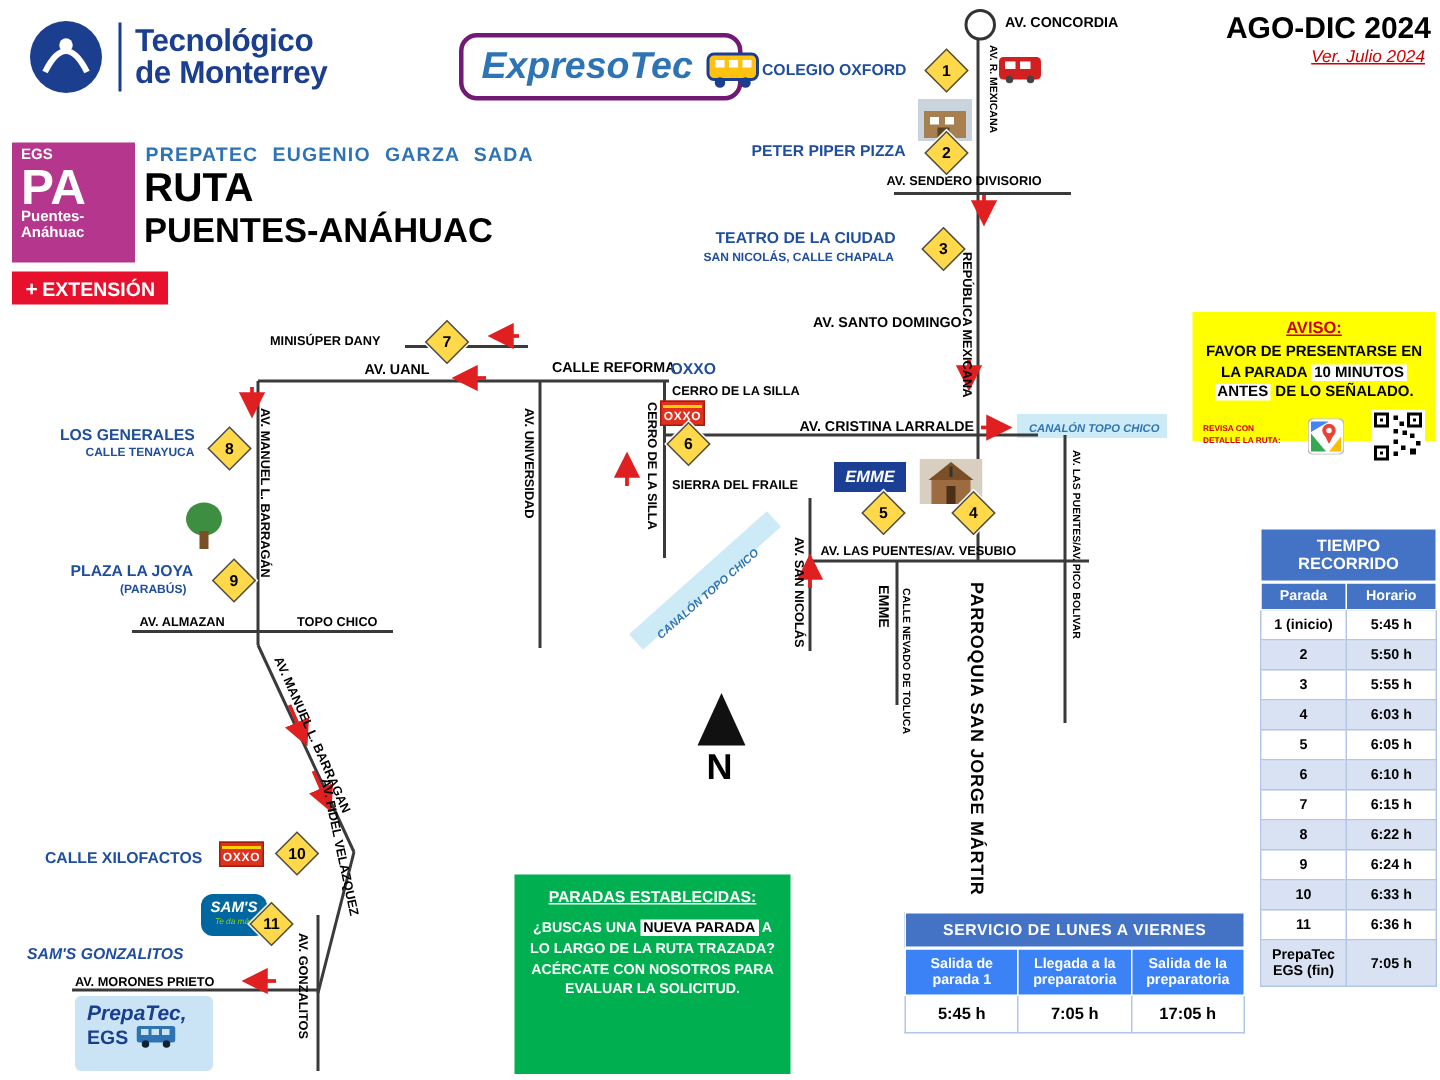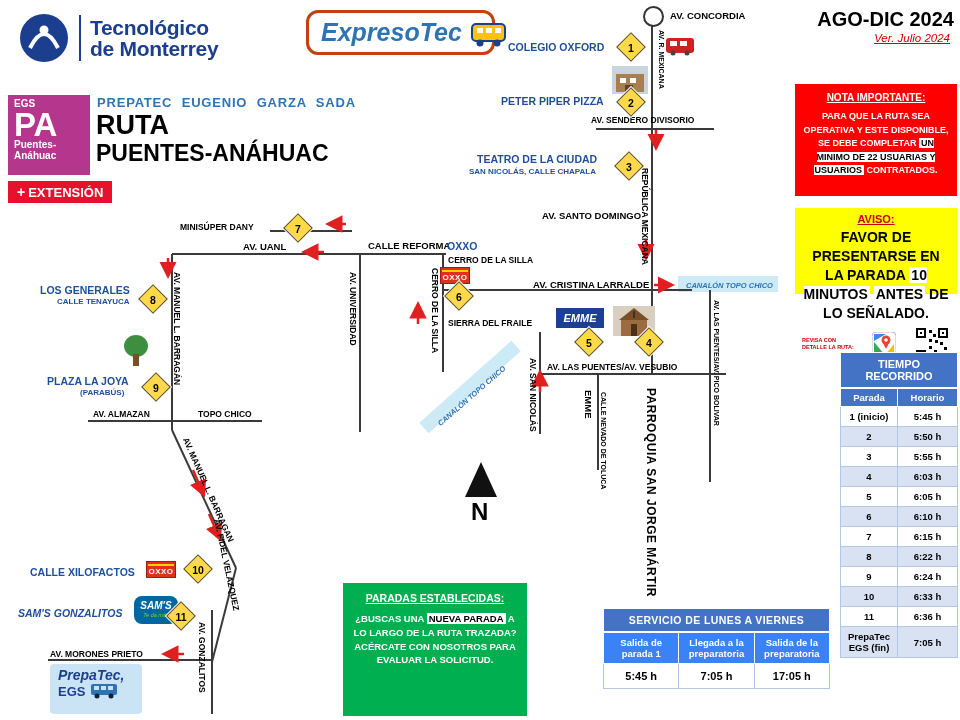--- a/index.html
+++ b/index.html
@@ -2,21 +2,21 @@
 <html><head>
 <meta charset="utf-8">
 <style>
   html,body{margin:0;padding:0;background:#fff;}
   .page{position:relative;width:960px;height:720px;overflow:hidden;font-family:"Liberation Sans",sans-serif;background:#fff;}
 
   
   .teclogo{position:absolute;left:18px;top:12px;display:flex;align-items:center;gap:9px;z-index:6;}
   .teclogo .bar{width:2px;height:46px;background:#1B3E8F;}
   .tectext{color:#1B3E8F;font-weight:bold;font-size:21px;line-height:1.02;letter-spacing:-0.3px;}
-  .expresotec{position:absolute;left:306px;top:10px;z-index:6;border:3px solid #c2410c;border-radius:12px;padding:5px 30px 5px 12px;color:#2E74B5;font-size:25px;font-weight:bold;font-style:italic;background:#fff;}
+  .expresotec{position:absolute;left:306px;top:22px;z-index:6;border:3px solid #701a75;border-radius:12px;padding:5px 30px 5px 12px;color:#2E74B5;font-size:25px;font-weight:bold;font-style:italic;background:#fff;}
   .expresotec .tec{font-style:italic;}
   .exp-bus{position:absolute;right:-16px;top:8px;}
   .termwrap{position:absolute;left:760px;top:8px;width:194px;text-align:right;z-index:6;}
   .term{font-size:20px;font-weight:800;color:#000;}
   .version{font-size:11.5px;font-style:italic;color:#CC0000;text-decoration:underline;margin-top:1px;padding-right:4px;}
 
   
   .badge{position:absolute;left:8px;top:95px;width:82px;height:80px;background:#B5368D;color:#fff;z-index:6;padding:3px 6px;box-sizing:border-box;}
   .badge .egs{font-size:10px;font-weight:bold;}
   .badge .pa{font-size:33px;font-weight:800;line-height:0.95;}
@@ -56,21 +56,21 @@
   .samslogo .s2{color:#8FD400;font-size:5.5px;font-style:italic;margin-top:2px;}
 
   
   .nota{position:absolute;left:795px;top:84px;width:162px;height:112px;background:#FF0000;color:#fff;text-align:center;padding:8px 8px;box-sizing:border-box;z-index:5;}
   .nota-title{font-size:10px;font-weight:800;text-decoration:underline;margin-bottom:7px;}
   .nota-body{font-size:9px;font-weight:bold;line-height:1.5;}
   .nota-body .hl{background:#fff;color:#000;padding:0 2px;}
 
   .aviso{position:absolute;left:795px;top:208px;width:162px;height:86px;background:#FFFF00;color:#000;text-align:center;padding:5px 7px;box-sizing:border-box;z-index:5;}
   .aviso-title{font-size:11px;font-weight:800;color:#CC0000;text-decoration:underline;margin-bottom:3px;}
-  .aviso-body{font-size:14px;font-weight:bold;line-height:1.35;}
+  .aviso-body{font-size:10px;font-weight:bold;line-height:1.35;}
   .aviso-body .hl{background:#fff;padding:0 2px;}
   .aviso-footer{display:flex;align-items:center;justify-content:space-between;margin-top:4px;gap:3px;}
   .revisa{font-size:5.5px;color:#CC0000;font-weight:bold;text-align:left;width:52px;line-height:1.3;}
 
   .tiempo{position:absolute;left:840px;top:352px;width:118px;z-index:5;}
   .tiempo-header{background:#4472C4;color:#fff;font-weight:800;font-size:11px;text-align:center;padding:5px 4px;border:1px solid #fff;}
   .tiempo table{border-collapse:collapse;width:100%;}
   .tiempo th{background:#4472C4;color:#fff;font-size:9.5px;padding:3px 2px;border:1px solid #fff;}
   .tiempo td{font-size:9.5px;font-weight:bold;text-align:center;padding:4px 2px;border:1px solid #B4C6E7;color:#000;background:#fff;}
   .tiempo tbody tr:nth-child(even) td{background:#D9E2F3;}
@@ -232,21 +232,21 @@
       <div class="lbl street small" style="left: 358px; top: 272px; transform: rotate(90deg); transform-origin: left top;">AV. UNIVERSIDAD</div>
       <div class="lbl street small" style="left: 440px; top: 268px; transform: rotate(90deg); transform-origin: left top;">CERRO DE LA SILLA</div>
       <div class="lbl canalontext" style="left: 436px; top: 421px; transform: rotate(-41deg); transform-origin: left top;">CANALÓN TOPO CHICO</div>
       <div class="lbl street small" style="left: 538px; top: 358px; transform: rotate(90deg); transform-origin: left top;">AV. SAN NICOLÁS</div>
       <div class="lbl street" style="left: 594px; top: 390px; transform: rotate(90deg); transform-origin: left top;">EMME</div>
       <div class="lbl street xtiny" style="left: 607px; top: 392px; transform: rotate(90deg); transform-origin: left top;">CALLE NEVADO DE TOLUCA</div>
       <div class="lbl street big" style="left: 658px; top: 388px; transform: rotate(90deg); transform-origin: left top;">PARROQUIA SAN JORGE MÁRTIR</div>
       <div class="lbl street xtiny" style="left: 720px; top: 300px; transform: rotate(90deg); transform-origin: left top;">AV. LAS PUENTES/AV. PICO BOLIVAR</div>
       <div class="lbl street small" style="left: 222px; top: 518px; transform: rotate(78deg); transform-origin: left top;">AV. FIDEL VELAZQUEZ</div>
       <div class="lbl poi" style="left: 30px; top: 566px;">CALLE XILOFACTOS</div>
-      <div class="lbl poi italic" style="left: 18px; top: 607px;">SAM'S GONZALITOS</div>
+      <div class="lbl poi italic" style="left: 18px; top: 630px;">SAM'S GONZALITOS</div>
       <div class="lbl street small" style="left: 207px; top: 622px; transform: rotate(90deg); transform-origin: left top;">AV. GONZALITOS</div>
       <div class="lbl street small" style="left: 50px; top: 649px;">AV. MORONES PRIETO</div>
       <div class="lbl compassn" style="left: 471px; top: 498px;">N</div>
       <div class="stop" style="left: 631px; top: 47px;">
         <span>1</span>
       </div>
       <div class="stop" style="left: 631px; top: 102px;">
         <span>2</span>
       </div>
       <div class="stop" style="left: 629px; top: 166px;">
@@ -314,24 +314,20 @@
     <div class="bn">Puentes-</div>
     <div class="bn">Anáhuac</div>
   </div>
   <div class="school">PREPATEC EUGENIO GARZA SADA</div>
   <div class="ruta1">RUTA</div>
   <div class="ruta2">PUENTES-ANÁHUAC</div>
   <div class="extension">
     <span class="plus">+</span><span>EXTENSIÓN</span>
   </div>
 
-  <div class="nota">
-    <div class="nota-title">NOTA IMPORTANTE:</div>
-    <div class="nota-body"><span>PARA QUE LA RUTA SEA OPERATIVA Y ESTE DISPONIBLE, SE DEBE COMPLETAR </span><span class="hl">UN MINIMO DE 22 USUARIAS Y USUARIOS</span><span> CONTRATADOS.</span></div>
-  </div>
 
   <div class="aviso">
     <div class="aviso-title">AVISO:</div>
     <div class="aviso-body"><span>FAVOR DE PRESENTARSE EN LA PARADA </span><span class="hl">10 MINUTOS</span><span> </span><span class="hl">ANTES</span><span> DE LO SEÑALADO.</span></div>
     <div class="aviso-footer">
       <div class="revisa">REVISA CON DETALLE LA RUTA:</div>
       <svg width="24" height="24">
         <rect width="24" height="24" rx="4" fill="#fff" stroke="#bbb"></rect>
         <polygon points="2,22 2,10 12,22" fill="#34A853"></polygon>
         <polygon points="22,22 22,12 14,22" fill="#FBBC04"></polygon>

